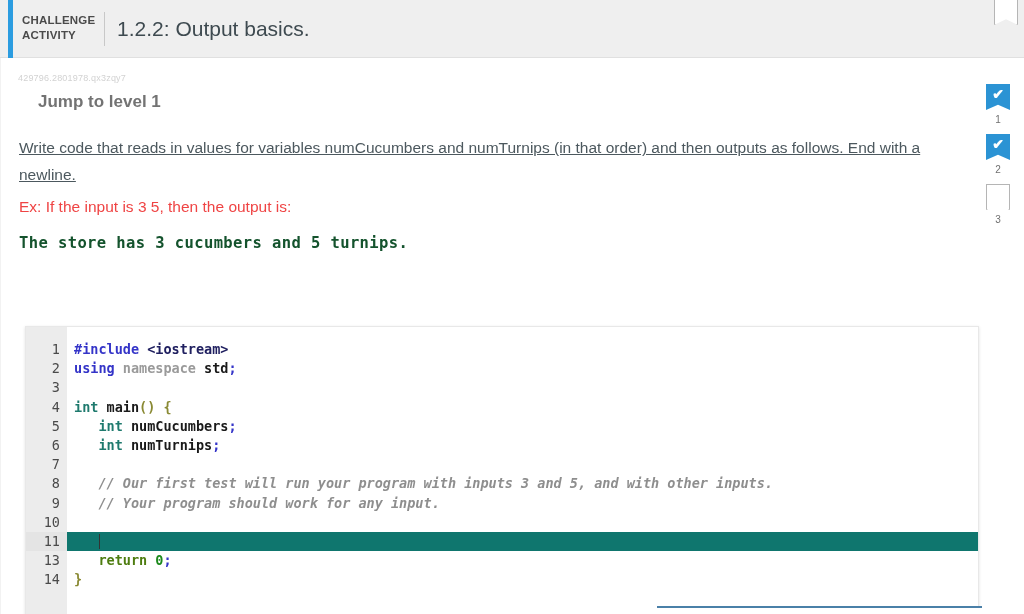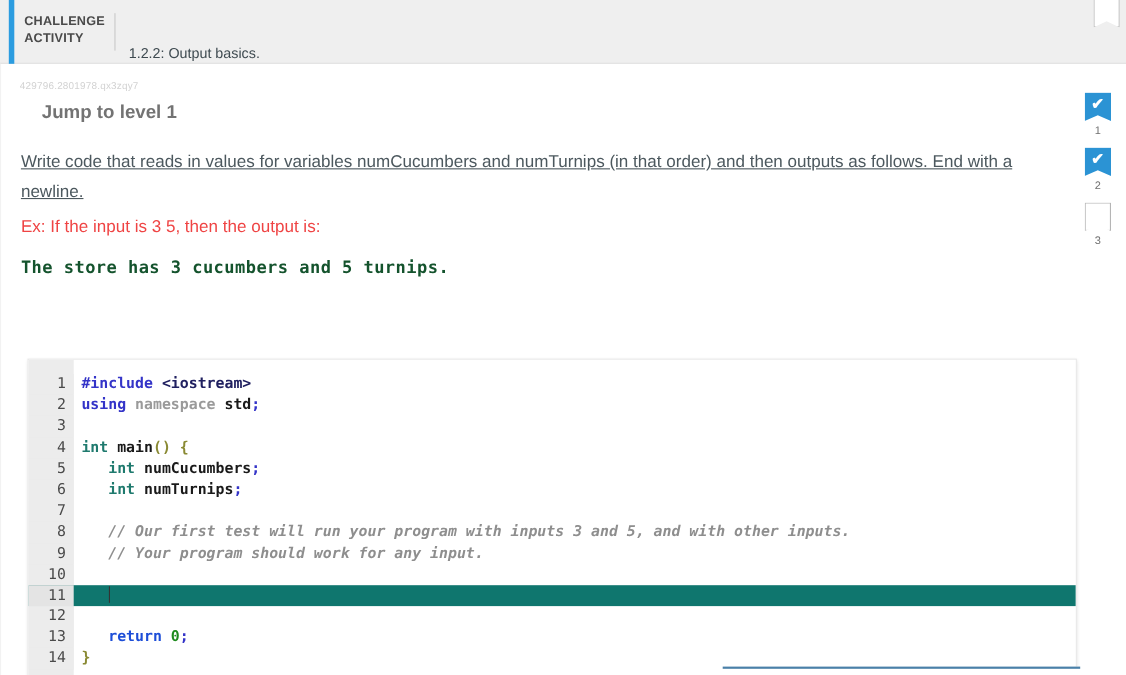--- a/index.html
+++ b/index.html
@@ -55,23 +55,22 @@
     left: 104px;
     top: 12px;
     width: 1px;
     height: 34px;
     background: #c8c8c8;
   }
   .header-title {
     position: absolute;
     left: 117px;
     top: 17px;
-    font-size: 13px;
+    font-size: 21px;
     color: #3e4a50;
-    margin-top: 24px;
   }
 
   
   .content {
     position: absolute;
     left: 0;
     top: 58px;
     width: 1024px;
   }
   .activity-id {
@@ -176,21 +175,21 @@
   .tok-pre   { color: #3434c8; }           
   .tok-hdr   { color: #202060; }           
   .tok-ns    { color: #9a9a9a; }           
   .tok-plain { color: #1a1a1a; }
   .tok-semi  { color: #3434c8; }
   .tok-type  { color: #1f7a6e; }           
   .tok-fn    { color: #1a1a1a; }
   .tok-paren { color: #8a8a34; }
   .tok-brace { color: #8a8a34; }
   .tok-cmt   { color: #8e8e8e; font-style: italic; }
-  .tok-kw    { color: #1d4ed8; text-align: right; }           
+  .tok-kw    { color: #4d7c0f; text-align: right; }           
   .tok-num   { color: #1d8a1d; }           
   .caret {
     display: inline-block;
     width: 1px;
     height: 15px;
     background: #333333;
     vertical-align: -3px;
     margin-left: 1px;
   }
 
@@ -310,21 +309,20 @@
           <div class="code-line"><div class="ln">2</div><div class="src"><span class="tok-pre">using</span><span class="tok-plain"> </span><span class="tok-ns">namespace</span><span class="tok-plain"> </span><span class="tok-plain">std</span><span class="tok-semi">;</span></div></div>
           <div class="code-line"><div class="ln">3</div><div class="src"></div></div>
           <div class="code-line"><div class="ln">4</div><div class="src"><span class="tok-type">int</span><span class="tok-plain"> </span><span class="tok-fn">main</span><span class="tok-paren">()</span><span class="tok-plain"> </span><span class="tok-brace">{</span></div></div>
           <div class="code-line"><div class="ln">5</div><div class="src"><span class="tok-plain">   </span><span class="tok-type">int</span><span class="tok-plain"> numCucumbers</span><span class="tok-semi">;</span></div></div>
           <div class="code-line"><div class="ln">6</div><div class="src"><span class="tok-plain">   </span><span class="tok-type">int</span><span class="tok-plain"> numTurnips</span><span class="tok-semi">;</span></div></div>
           <div class="code-line"><div class="ln">7</div><div class="src"></div></div>
           <div class="code-line"><div class="ln">8</div><div class="src"><span class="tok-plain">   </span><span class="tok-cmt">// Our first test will run your program with inputs 3 and 5, and with other inputs.</span></div></div>
           <div class="code-line"><div class="ln">9</div><div class="src"><span class="tok-plain">   </span><span class="tok-cmt">// Your program should work for any input.</span></div></div>
           <div class="code-line"><div class="ln">10</div><div class="src"></div></div>
           <div class="code-line active"><div class="ln">11</div><div class="src"><span class="tok-plain">   </span><span class="caret"></span></div></div>
-          <div class="code-line"><div class="ln">12</div><div class="src"></div></div>
           <div class="code-line"><div class="ln">13</div><div class="src"><span class="tok-plain">   </span><span class="tok-kw">return</span><span class="tok-plain"> </span><span class="tok-num">0</span><span class="tok-semi">;</span></div></div>
           <div class="code-line"><div class="ln">14</div><div class="src"><span class="tok-brace">}</span></div></div>
         </div>
     </div>
 
     <div class="rail" style="top: 26px;">
       <div id="rail-items">
           <div class="rail-group">
             <div class="banner-wrap">
               <div class="banner done">

